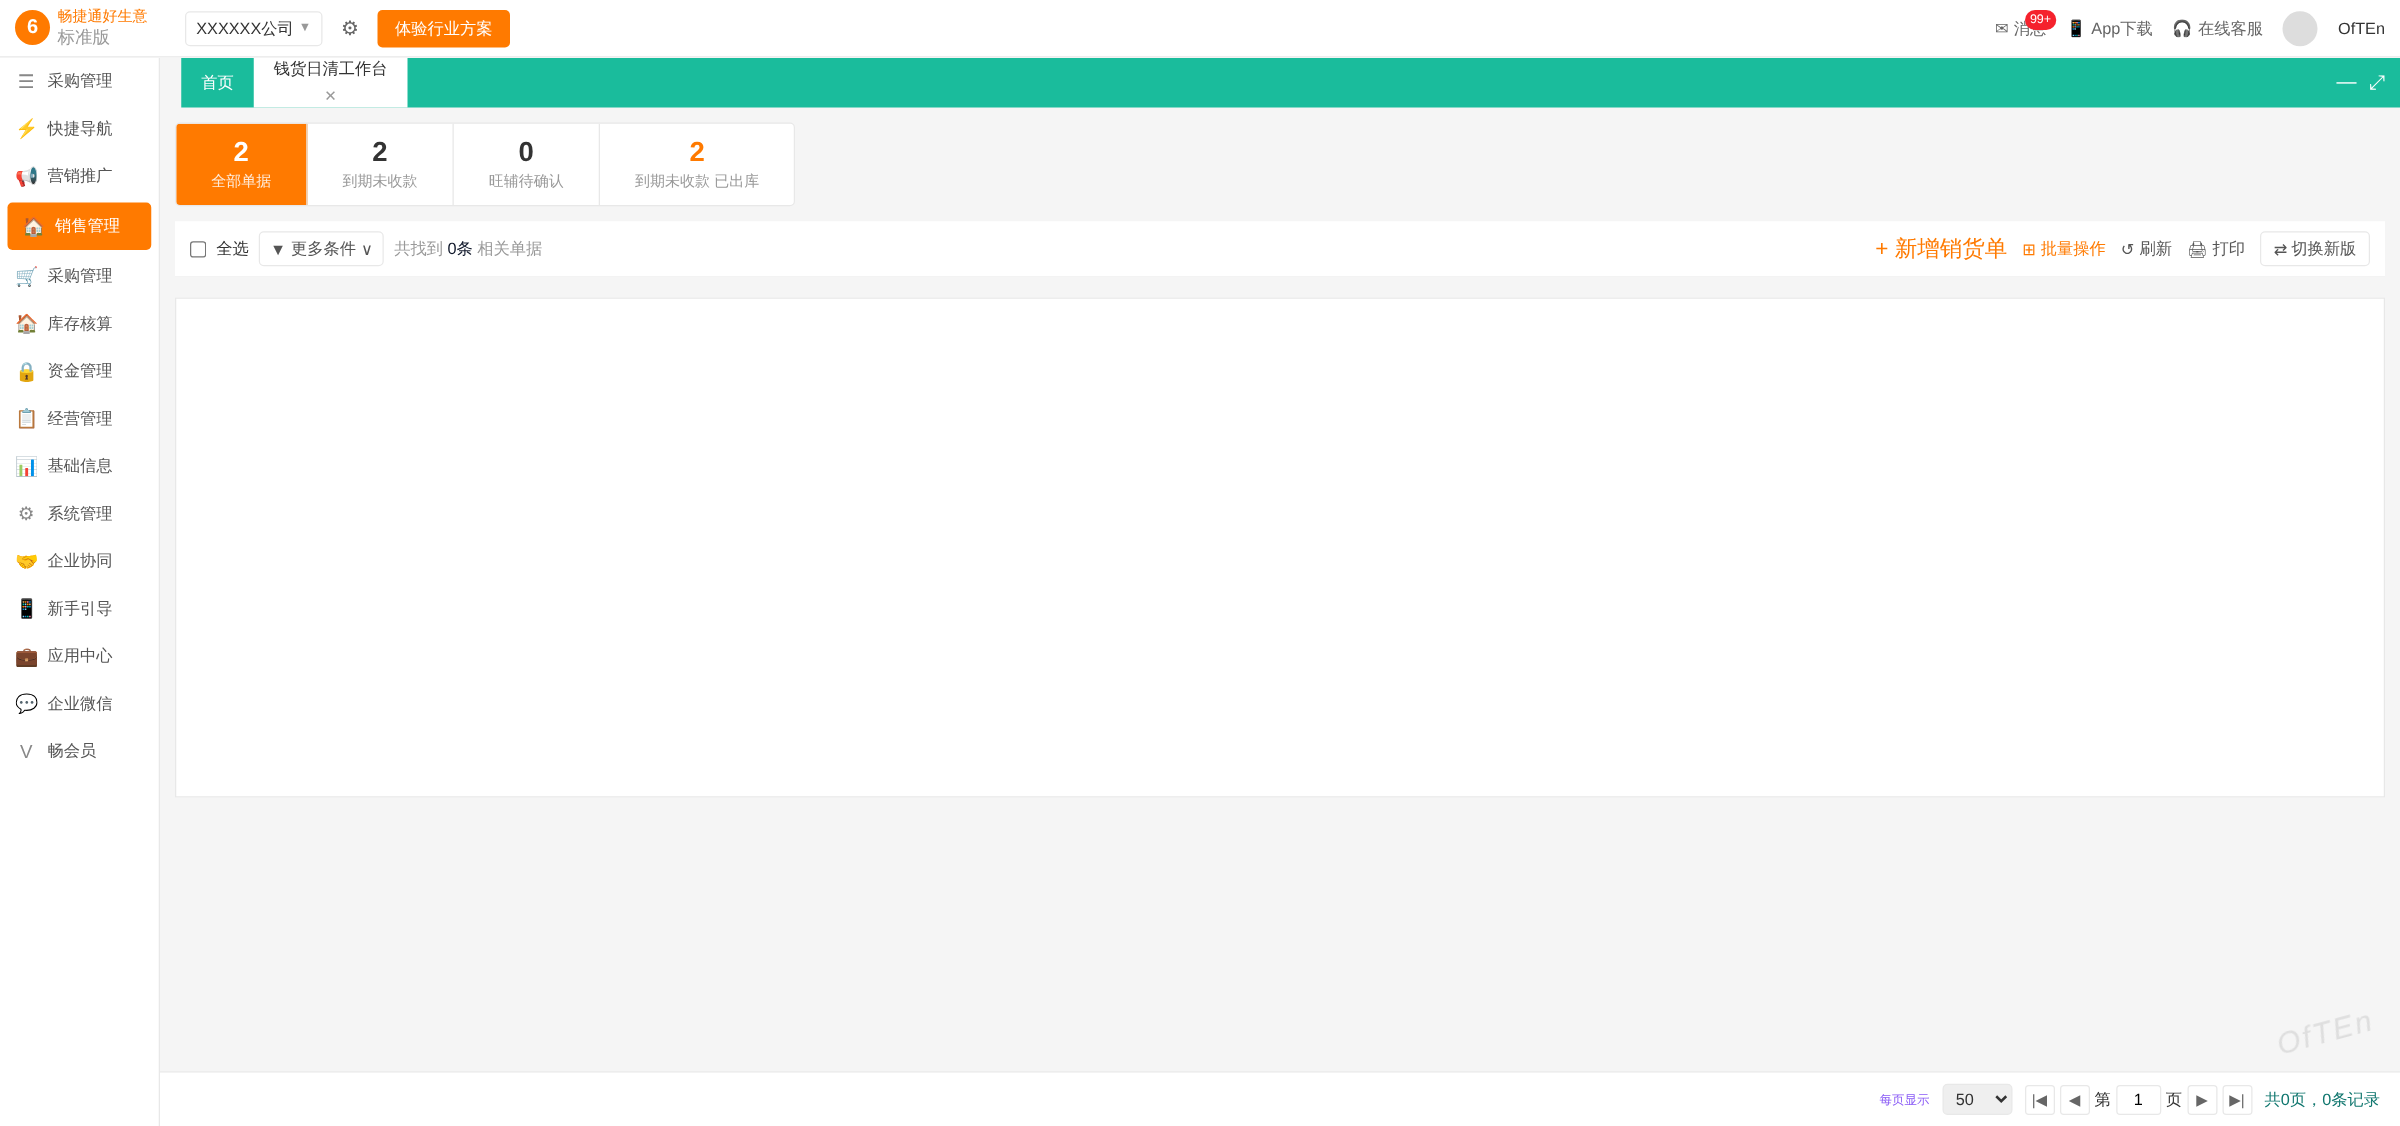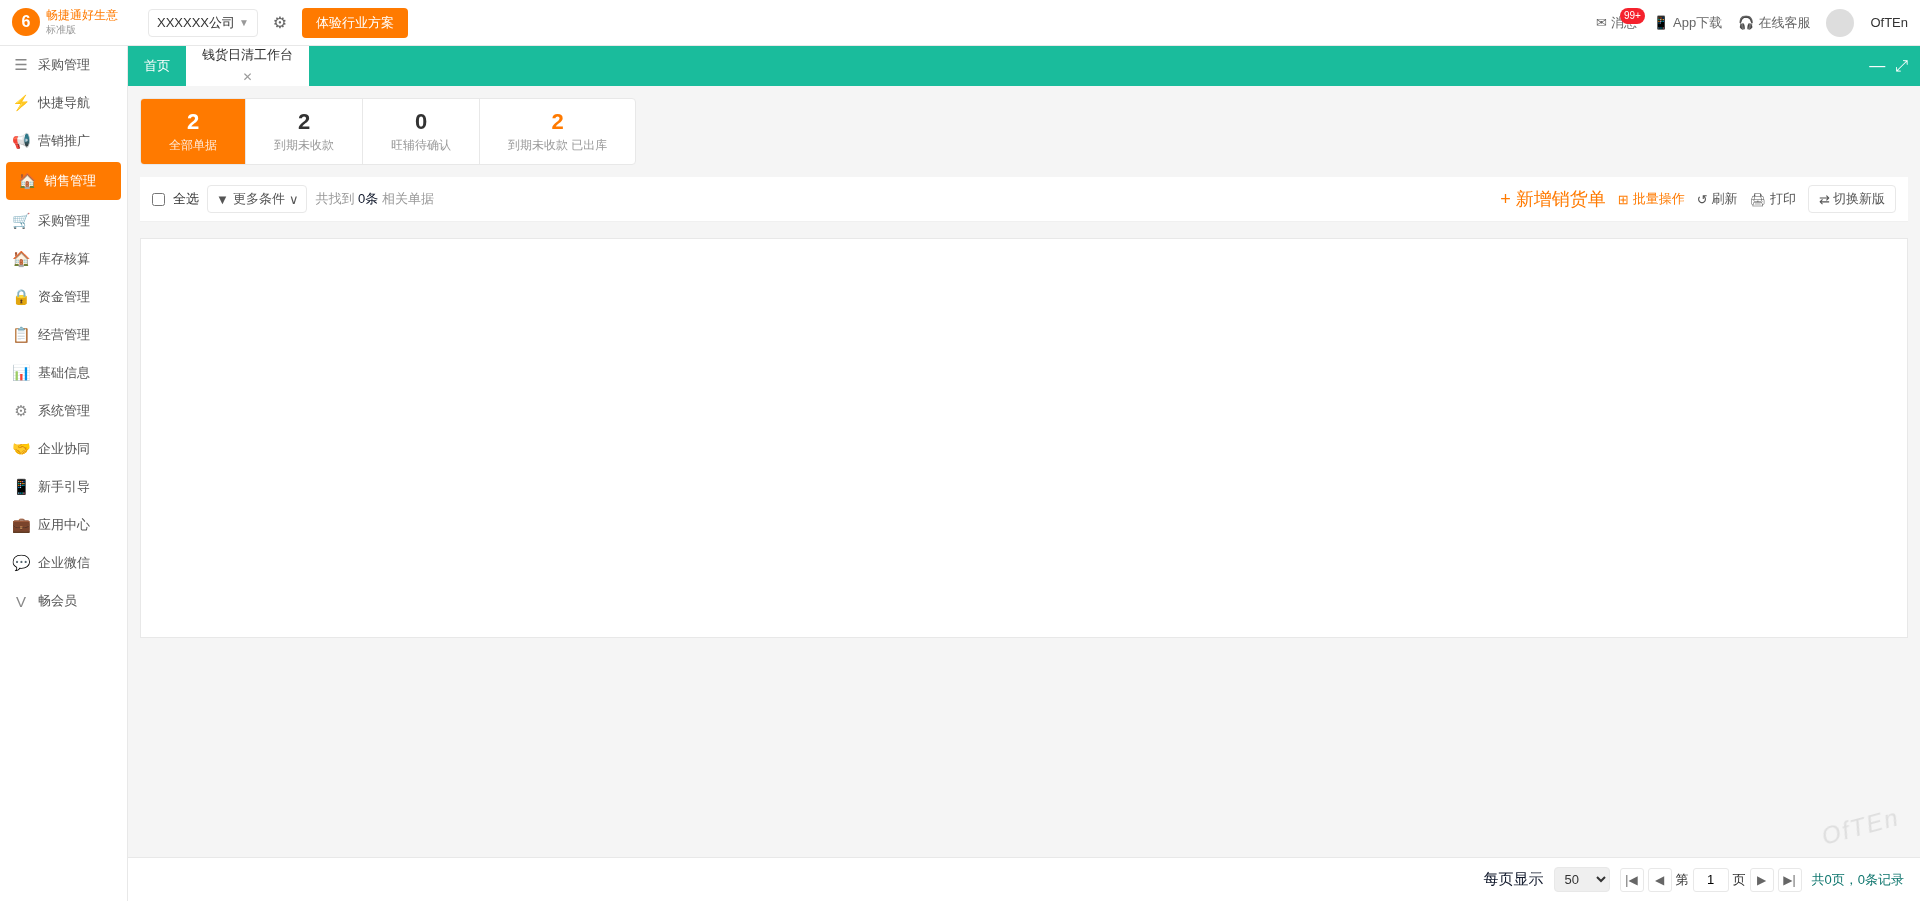--- a/index.html
+++ b/index.html
@@ -25,21 +25,21 @@
       flex-shrink: 0;
     }
     .logo-icon {
       width: 28px; height: 28px;
       background: #ff7a00;
       border-radius: 50%;
       display: flex; align-items: center; justify-content: center;
       color: #fff; font-size: 16px; font-weight: bold;
     }
     .logo-text { font-size: 12px; color: #ff7a00; line-height: 1.2; }
-    .logo-sub { font-size: 10px; color: #999; }
+    .logo-sub { font-size: 14px; color: #999; }
 
     .company-selector {
       display: flex; align-items: center; gap: 4px;
       cursor: pointer;
       font-size: 13px; color: #333;
       padding: 4px 8px;
       border-radius: 4px;
       border: 1px solid #e8e8e8;
       margin-left: 8px;
     }
@@ -88,21 +88,21 @@
     }
     .user-name { color: #333; font-size: 13px; }
 
     
     .tab-bar {
       height: 40px;
       background: #1abc9c;
       display: flex;
       align-items: stretch;
       position: fixed;
-      top: 46px; left: 128px; right: 0;
+      top: 46px; left: 145px; right: 0;
       z-index: 99;
     }
     .tab-item {
       display: flex; align-items: center;
       padding: 0 16px;
       font-size: 13px;
       cursor: pointer;
       color: #fff;
       gap: 6px;
       white-space: nowrap;
@@ -252,21 +252,21 @@
       left: 128px; right: 0;
       height: 44px;
       background: #fff;
       border-top: 1px solid #e8e8e8;
       display: flex;
       align-items: center;
       justify-content: flex-end;
       padding: 0 16px;
       gap: 10px;
     }
-    .page-size-label { font-size: 15px; color: #0f172a; }
+    .page-size-label { font-size: 10px; color: #8b5cf6; }
     .page-size-select {
       border: 1px solid #e8e8e8;
       border-radius: 4px;
       padding: 3px 6px;
       font-size: 13px;
       color: #333;
     }
     .page-nav { display: flex; align-items: center; gap: 4px; }
     .page-nav-btn {
       width: 24px; height: 24px;

